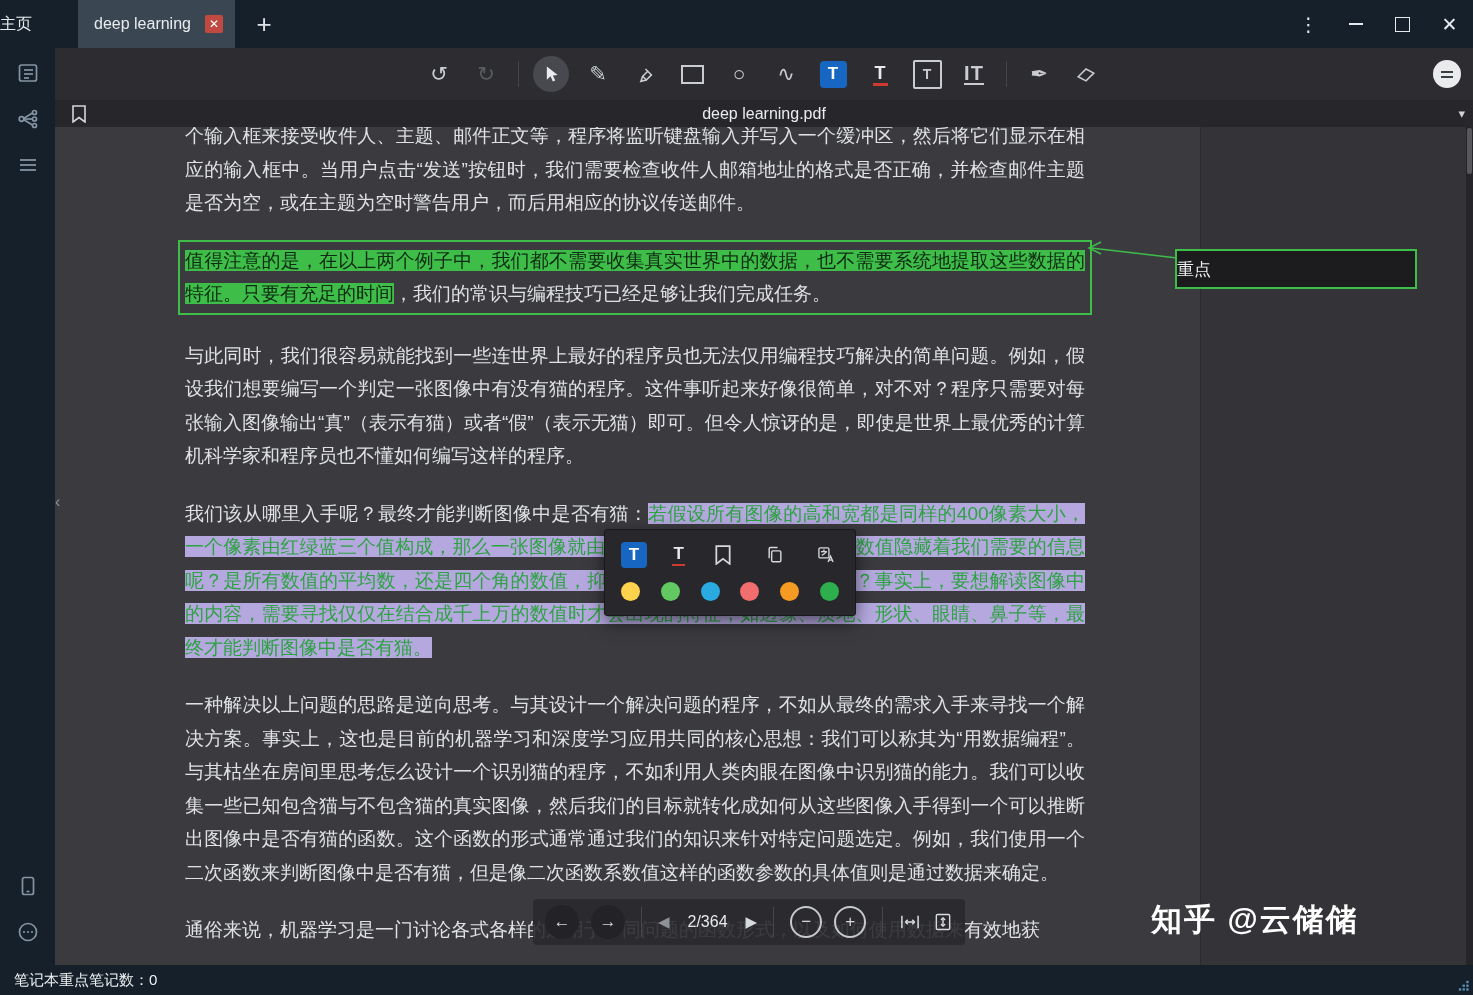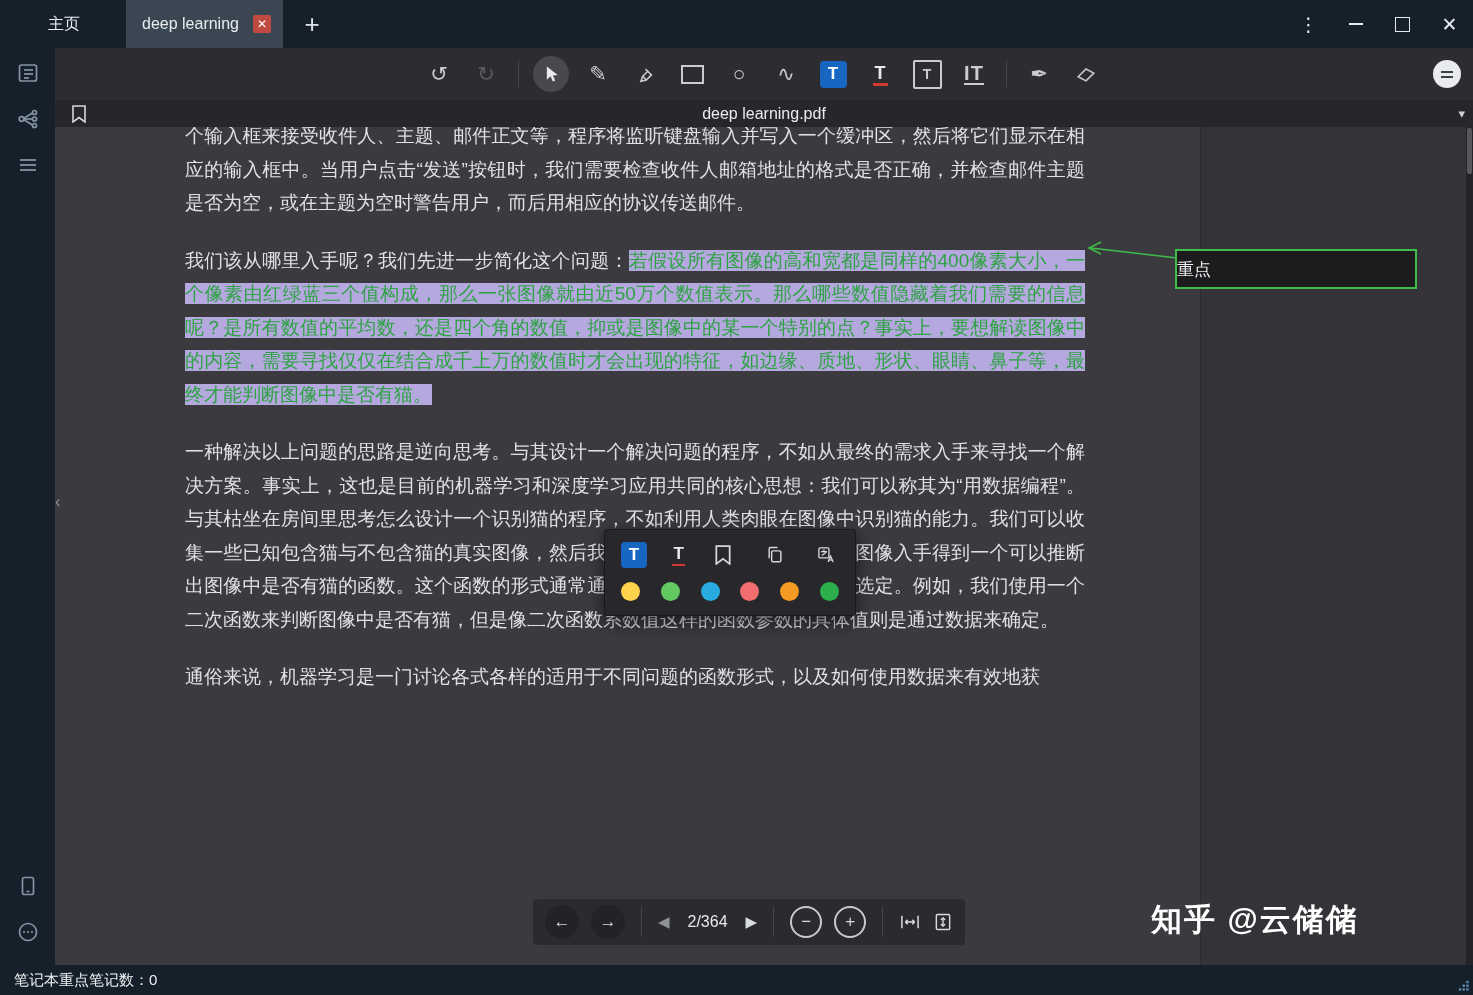--- a/index.html
+++ b/index.html
@@ -1,21 +1,21 @@
 <!DOCTYPE html>
 <html><head>
 <meta charset="utf-8">
 <style>
   html,body{margin:0;padding:0;}
   body{width:1473px;height:995px;overflow:hidden;font-family:"Liberation Sans","DejaVu Sans",sans-serif;background:#222226;}
   .window{position:relative;width:1473px;height:995px;display:flex;flex-direction:column;background:#3a3a3f;}
 
   
   .titlebar{height:48px;background:#15202b;display:flex;align-items:center;flex-shrink:0;color:#e8ecef;}
-  .home-label{margin-left:48px;font-size:16px;}
+  .home-label{font-size:16px;}
   .tab{margin-left:46px;height:60px;background:#3a4651;display:flex;align-items:center;padding:0 12px 0 16px;font-size:16px;gap:14px;}
   .tab-close{width:18px;height:18px;border-radius:2px;background:#c04a41;color:#fff;font-size:12px;line-height:18px;text-align:center;}
   .new-tab{margin-left:14px;font-size:26px;font-weight:300;color:#dfe3e6;width:30px;text-align:center;}
   .tb-spacer{flex:1;}
   .win-btn{width:47px;height:48px;display:flex;align-items:center;justify-content:center;color:#e6eaed;font-size:19px;}
   .max-glyph{width:13px;height:13px;border:1.5px solid #e6eaed;display:inline-block;}
   .min-glyph{width:14px;height:0;border-top:2px solid #e6eaed;display:inline-block;}
 
   
   .main-row{flex:1;display:flex;min-height:0;}
@@ -214,21 +214,23 @@
             </svg>
         </span>
         <div class="doc-title">deep learning.pdf</div>
         <div class="dd-arrow">▾</div>
       </div>
 
       <div class="doc-area">
 
         <div class="page-text" id="page-text">
             <div class="para"><span>个输入框来接受收件人、主题、邮件正文等，程序将监听键盘输入并写入一个缓冲区，然后将它们显示在相应的输入框中。当用户点击“发送”按钮时，我们需要检查收件人邮箱地址的格式是否正确，并检查邮件主题是否为空，或在主题为空时警告用户，而后用相应的协议传送邮件。</span></div>
-            <div class="para"><span>我们该从哪里入手呢？我们先进一步简化这个问题：</span><span class="hl-purple">若假设所有图像的高和宽都是同样的400像素大小，一个像素由红绿蓝三个值构成，那么一张图像就由近50万个数值表示。那么哪些数值隐藏着我们需要的信息呢？是所有数值的平均数，还是四个角的数值，抑或是图像中的某一个特别的点？事实上，要想解读图像中的内容，需要寻找仅仅在结合成千上万的数值时才会出现的特征，如边缘、质地、形状、眼睛、鼻子等，最终才能判断图像中是否有猫。</span></div>
+            <div class="para para-boxed"><span class="hl-green">值得注意的是，在以上两个例子中，我们都不需要收集真实世界中的数据，也不需要系统地提取这些数据的特征。只要有充足的时间</span><span>，我们的常识与编程技巧已经足够让我们完成任务。</span></div>
+            <div class="para"><span>与此同时，我们很容易就能找到一些连世界上最好的程序员也无法仅用编程技巧解决的简单问题。例如，假设我们想要编写一个判定一张图像中有没有猫的程序。这件事听起来好像很简单，对不对？程序只需要对每张输入图像输出“真”（表示有猫）或者“假”（表示无猫）即可。但令人惊讶的是，即使是世界上最优秀的计算机科学家和程序员也不懂如何编写这样的程序。</span></div>
+            <div class="para"><span>我们该从哪里入手呢？最终才能判断图像中是否有猫：</span><span class="hl-purple">若假设所有图像的高和宽都是同样的400像素大小，一个像素由红绿蓝三个值构成，那么一张图像就由近50万个数值表示。那么哪些数值隐藏着我们需要的信息呢？是所有数值的平均数，还是四个角的数值，抑或是图像中的某一个特别的点？事实上，要想解读图像中的内容，需要寻找仅仅在结合成千上万的数值时才会出现的特征，如边缘、质地、形状、眼睛、鼻子等，最终才能判断图像中是否有猫。</span></div>
             <div class="para"><span>一种解决以上问题的思路是逆向思考。与其设计一个解决问题的程序，不如从最终的需求入手来寻找一个解决方案。事实上，这也是目前的机器学习和深度学习应用共同的核心思想：我们可以称其为“用数据编程”。与其枯坐在房间里思考怎么设计一个识别猫的程序，不如利用人类肉眼在图像中识别猫的能力。我们可以收集一些已知包含猫与不包含猫的真实图像，然后我们的目标就转化成如何从这些图像入手得到一个可以推断出图像中是否有猫的函数。这个函数的形式通常通过我们的知识来针对特定问题选定。例如，我们使用一个二次函数来判断图像中是否有猫，但是像二次函数系数值这样的函数参数的具体值则是通过数据来确定。</span></div>
             <div class="para"><span>通俗来说，机器学习是一门讨论各式各样的适用于不同问题的函数形式，以及如何使用数据来有效地获</span></div>
           </div>
 
         <div class="anno-panel"></div>
 
         <svg class="connector" width="1418" height="838" viewBox="0 0 1418 838">
           <path d="M1148 134 L1036 121" stroke="#3ebd49" stroke-width="1.5" fill="none"></path>
           <path d="M1046 115 L1034 121 L1046 127" stroke="#3ebd49" stroke-width="1.5" fill="none"></path>
         </svg>

